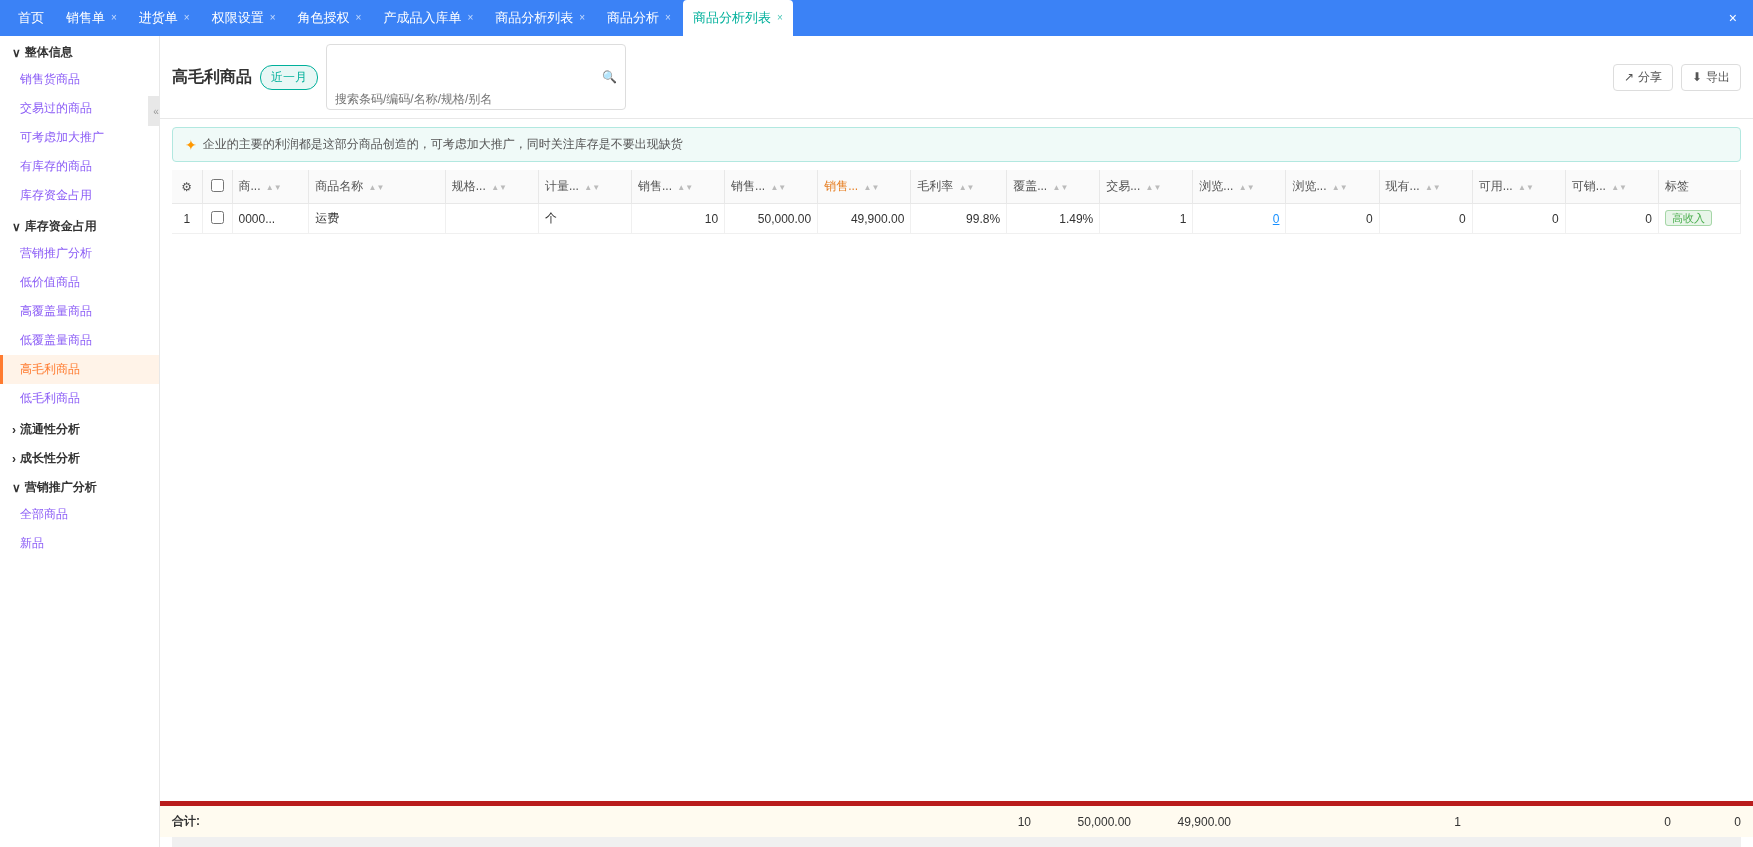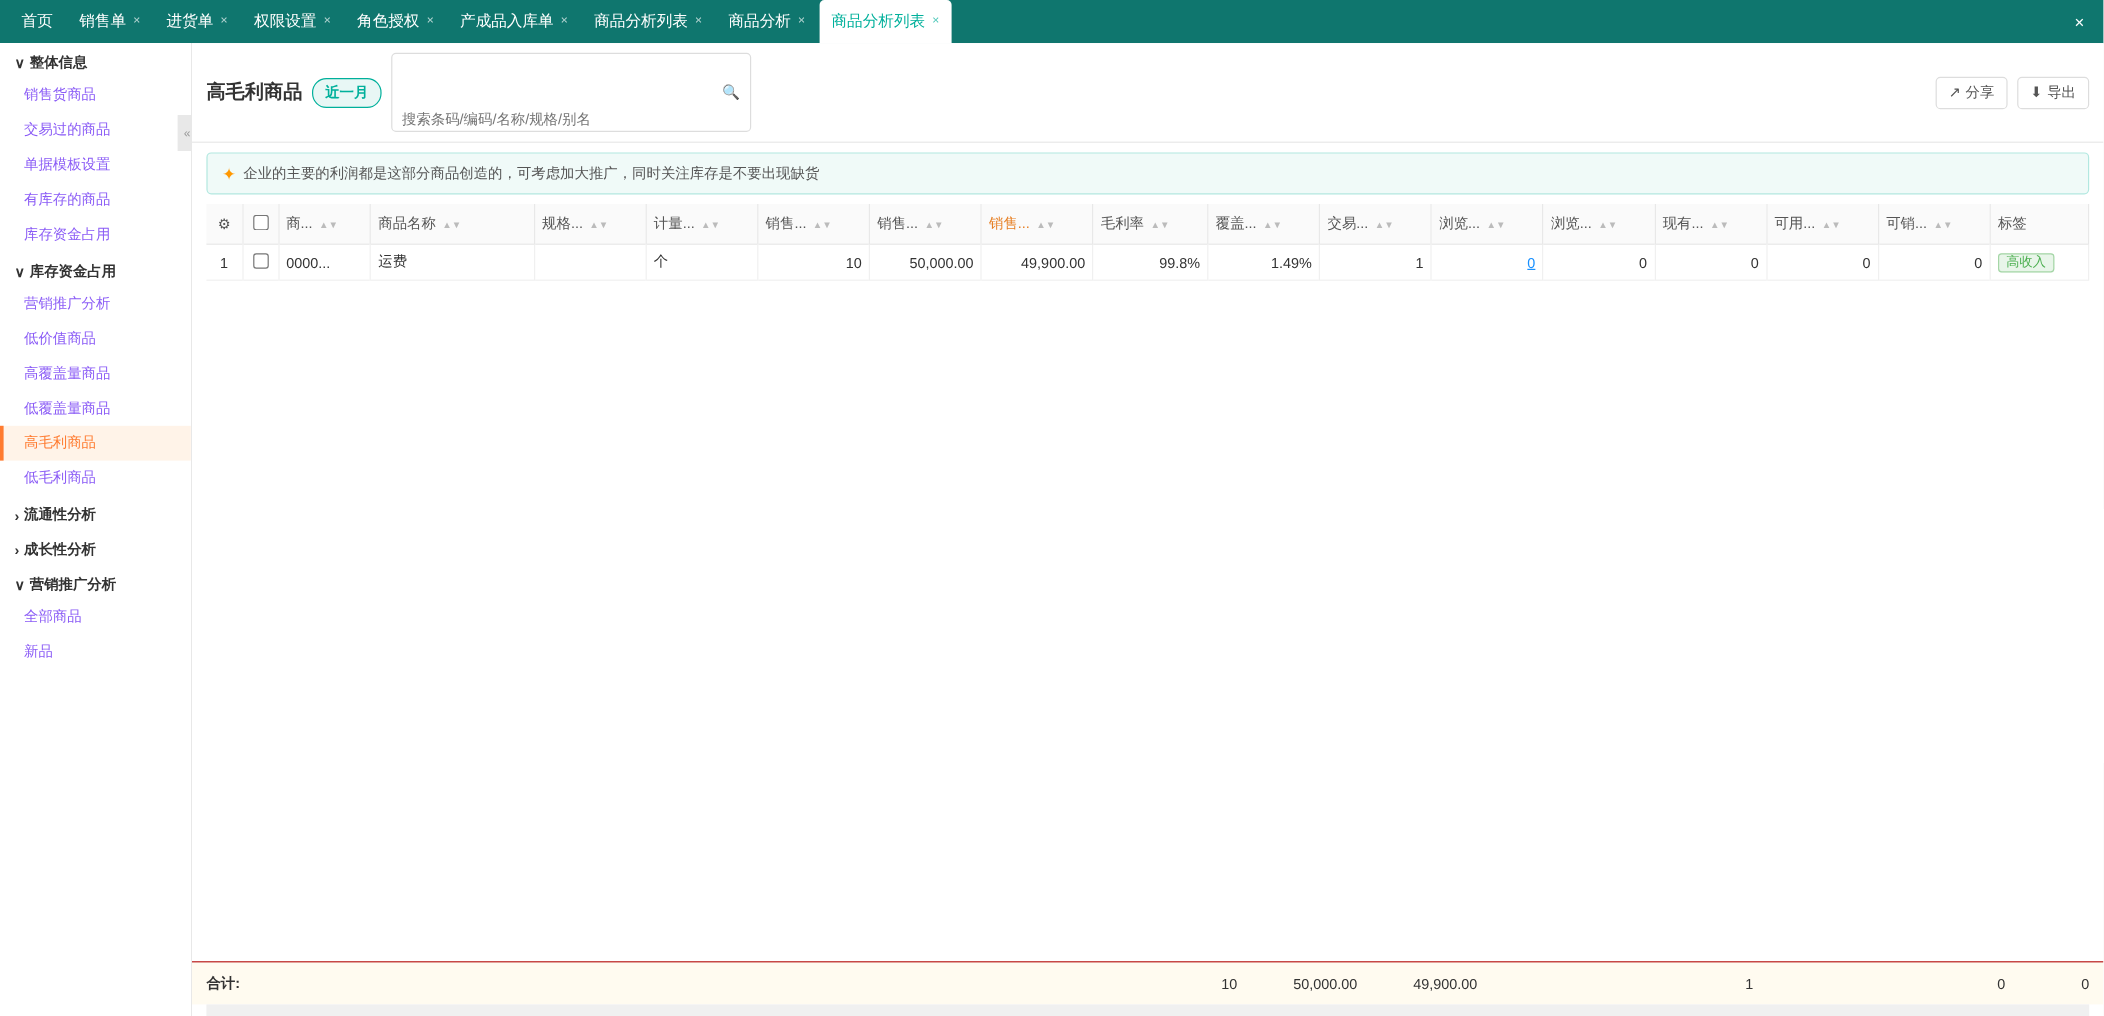--- a/index.html
+++ b/index.html
@@ -2,21 +2,21 @@
 <html><head>
   <meta charset="utf-8">
   <style>
     * { margin: 0; padding: 0; box-sizing: border-box; }
     body { font-family: 'Microsoft YaHei', Arial, sans-serif; font-size: 12px; background: #f5f5f5; color: #333; overflow: hidden; width: 1753px; height: 847px; }
 
     
     .top-nav {
       display: flex;
       align-items: center;
-      background: #0f766e;
+      background: #3b82f6;
       height: 36px;
       padding: 0 8px;
       gap: 2px;
     }
     .top-nav .nav-item {
       padding: 0 10px;
       height: 36px;
       line-height: 36px;
       color: #fff;
       cursor: pointer;
@@ -123,21 +123,20 @@
       color: #333;
     }
     .filter-btn {
       padding: 3px 10px;
       border: 1px solid #ddd;
       border-radius: 12px;
       background: #fff;
       cursor: pointer;
       font-size: 12px;
       color: #555;
-      font-weight: bold;
     }
     .filter-btn.active {
       background: #e8f7f5;
       border-color: #00b09b;
       color: #00b09b;
     }
     .search-box {
       display: flex;
       align-items: center;
       border: 1px solid #ddd;
@@ -231,21 +230,21 @@
       padding: 1px 6px;
       font-size: 11px;
     }
     .link-cell { color: #1890ff; text-decoration: underline; cursor: pointer; }
 
     
     .footer-bar {
       display: flex;
       align-items: center;
       background: #fffbf0;
-      border-top: 1px solid #b91c1c;
+      border-top: 5px solid #b91c1c;
       padding: 6px 12px;
       font-size: 12px;
       color: #333;
       min-height: 36px;
     }
     .footer-label { margin-right: 20px; font-weight: bold; }
 
     
     .scroll-bar {
       height: 10px;
@@ -309,21 +308,21 @@
       <span>∨</span>
       <span>整体信息</span>
     </div>
     <div class="sidebar-item">
       <span>销售货商品</span>
     </div>
     <div class="sidebar-item">
       <span>交易过的商品</span>
     </div>
     <div class="sidebar-item">
-      <span>单据模板设置</span>
+      <span>可考虑加大推广</span>
     </div>
     <div class="sidebar-item">
       <span>有库存的商品</span>
     </div>
     <div class="sidebar-item">
       <span>库存资金占用</span>
     </div>
 
     <div class="sidebar-group-label">
       <span>∨</span>

